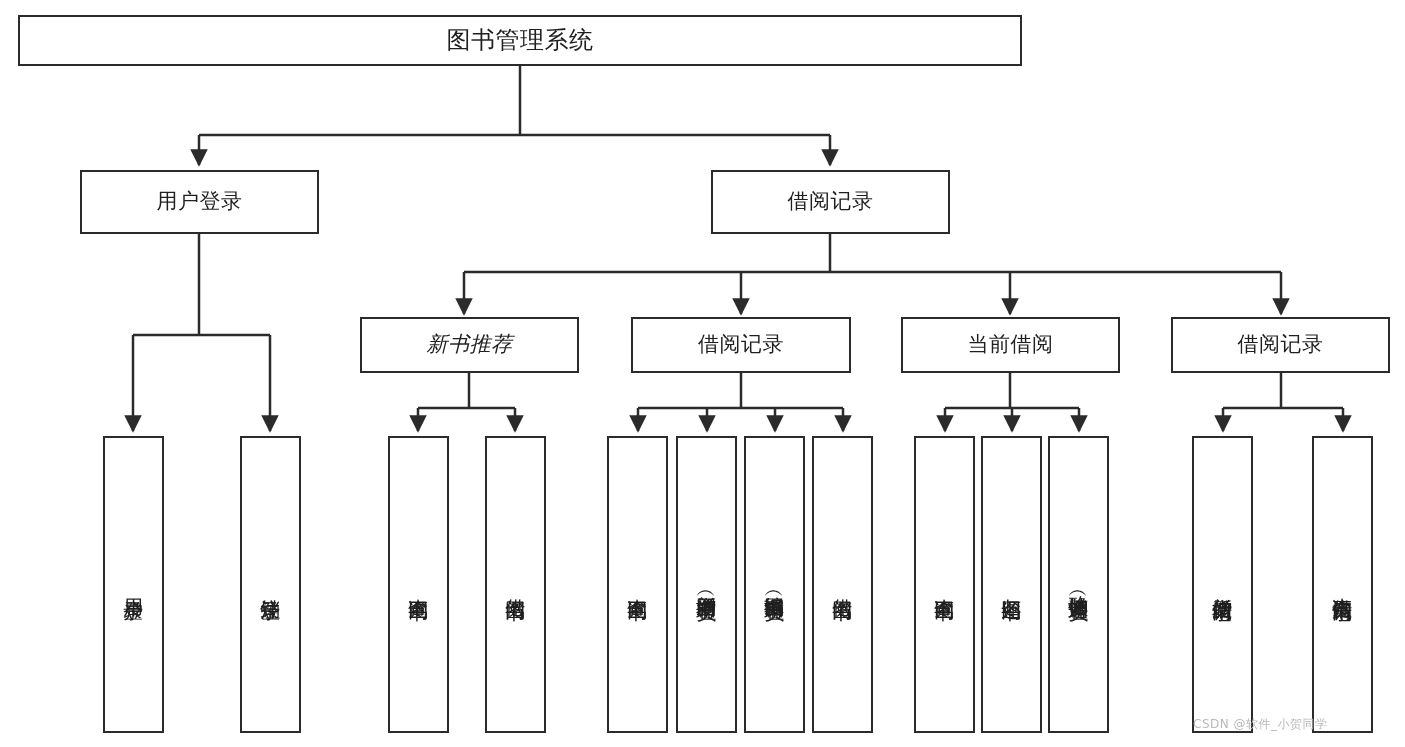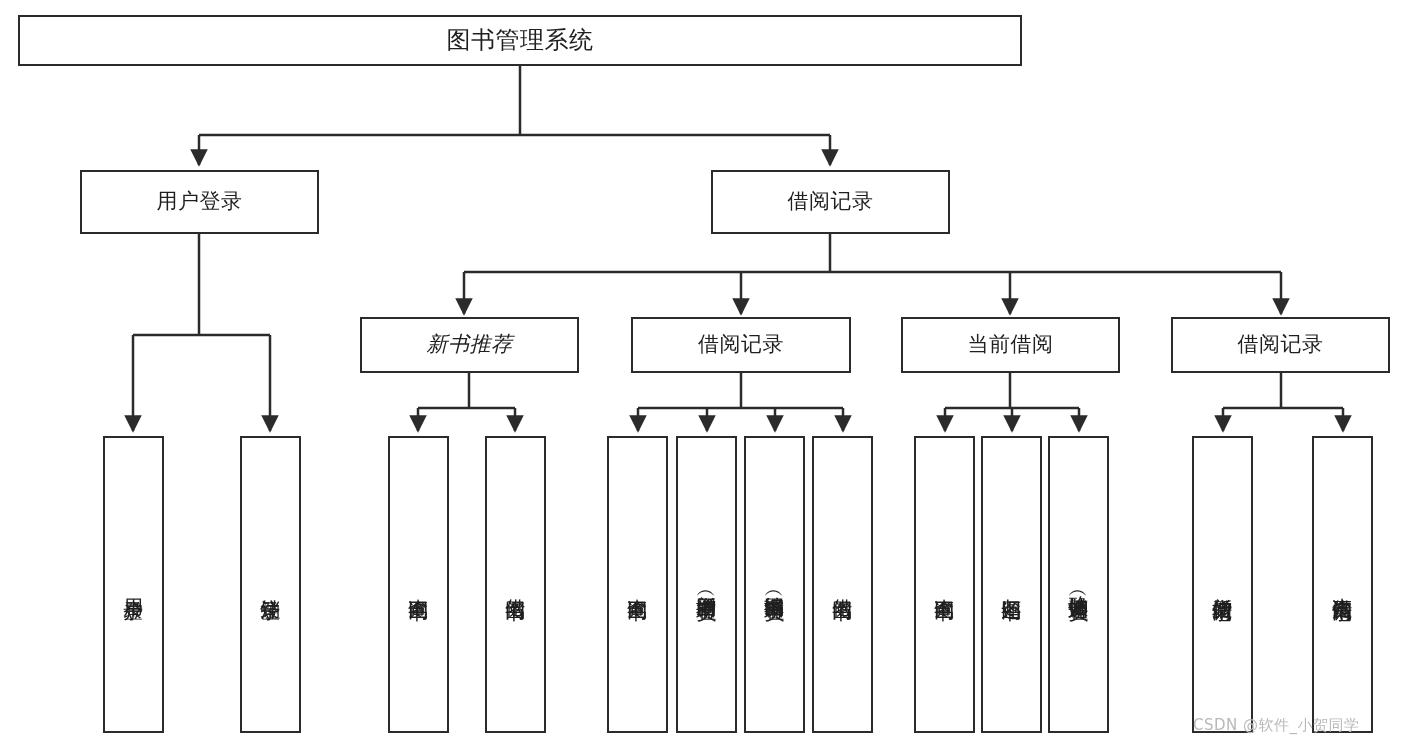--- a/index.html
+++ b/index.html
@@ -55,21 +55,21 @@
     padding: 4px 0;
   }
   .node.vert .vlabel {
     display: block;
     writing-mode: vertical-rl;
     text-orientation: upright;
     white-space: nowrap;
   }
   .watermark {
     position: absolute;
-    font-size: 15px;
+    font-size: 12px;
     color: #b9b9b9;
     white-space: nowrap;
     letter-spacing: 0.5px;
     font-family: "DejaVu Sans", "Liberation Sans", sans-serif;
   }
 </style>
 </head>
 <body>
 
 <div id="diagram-root">

